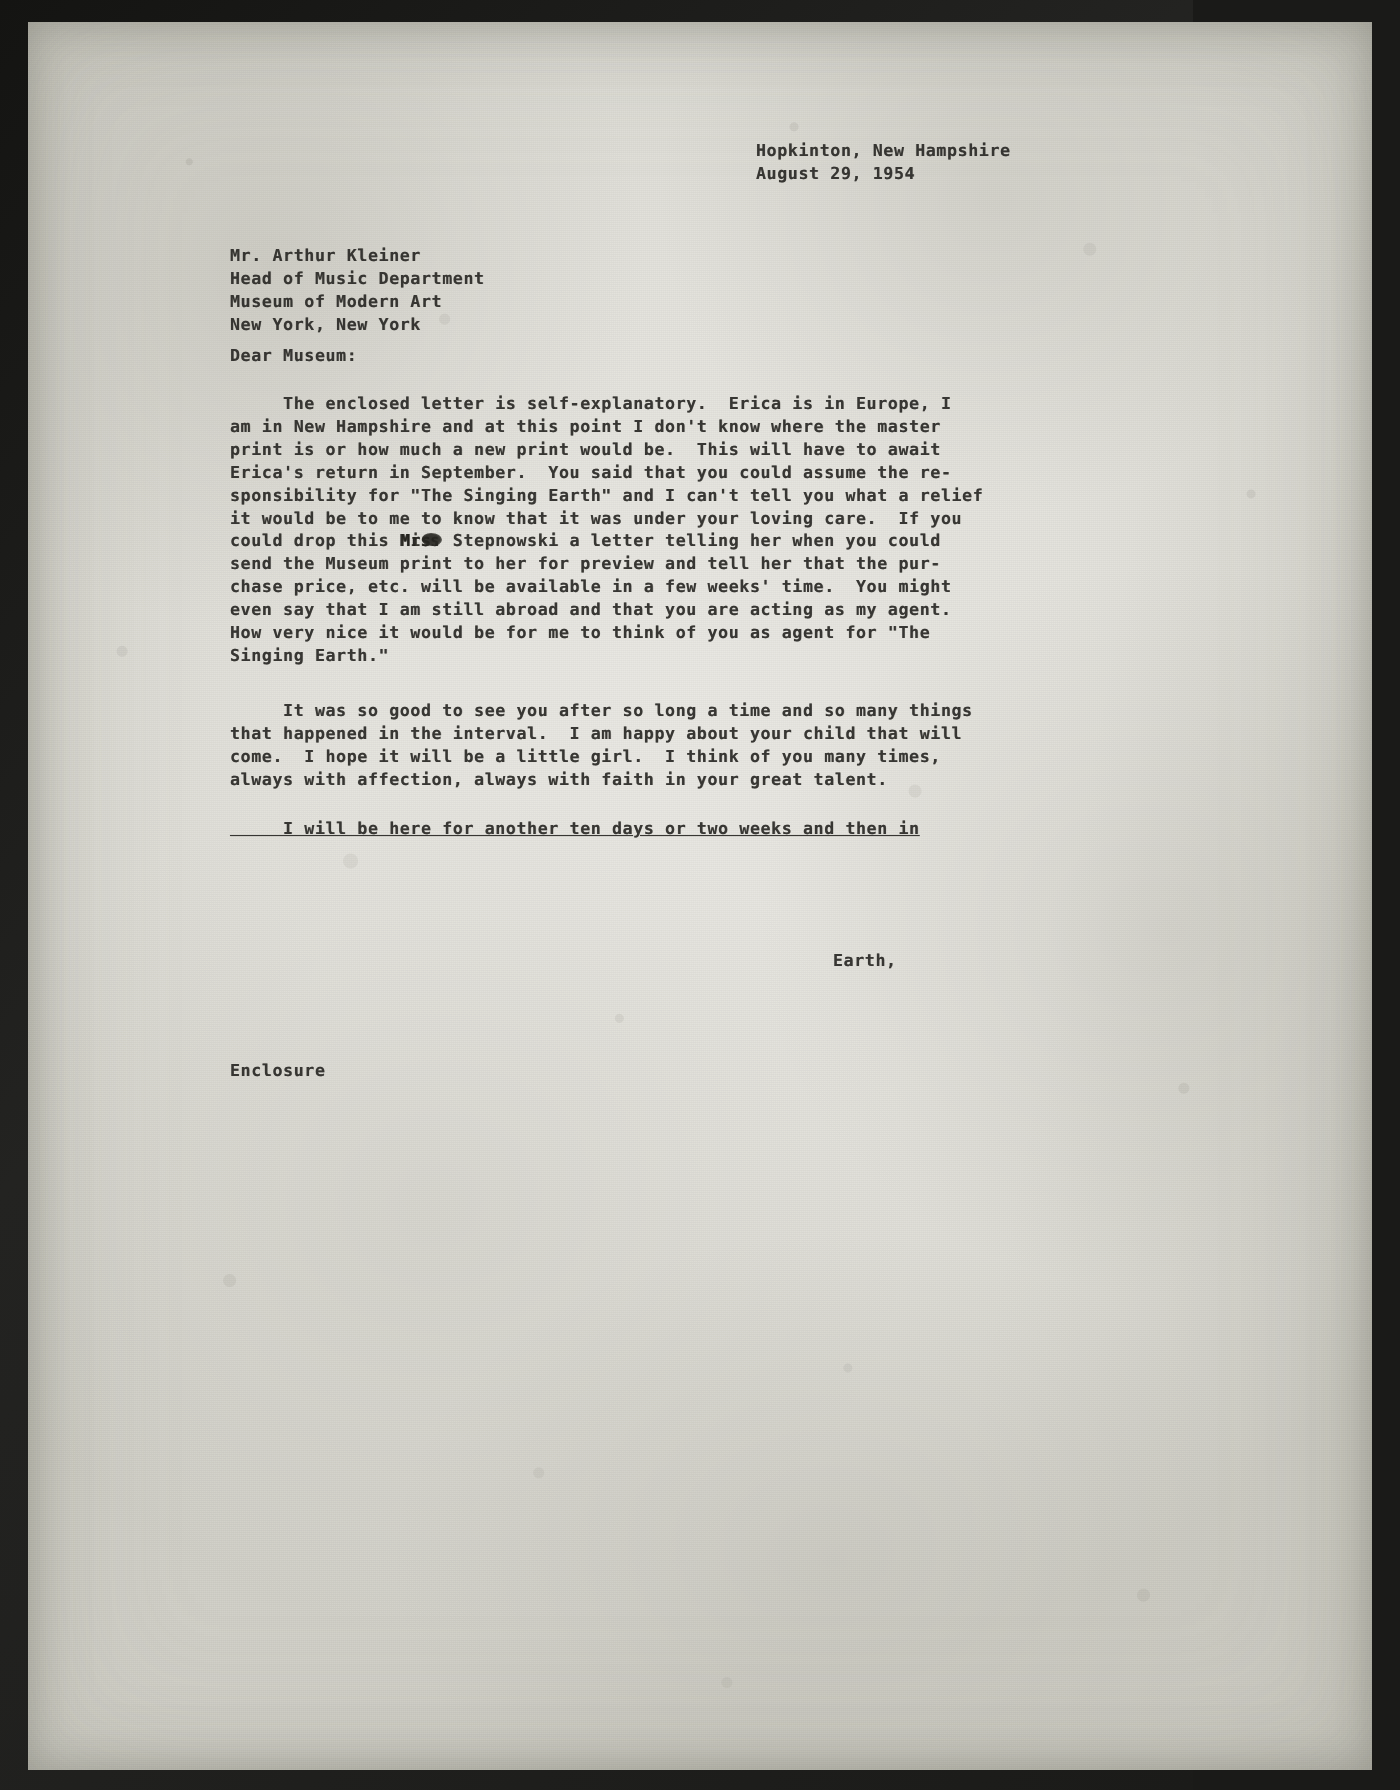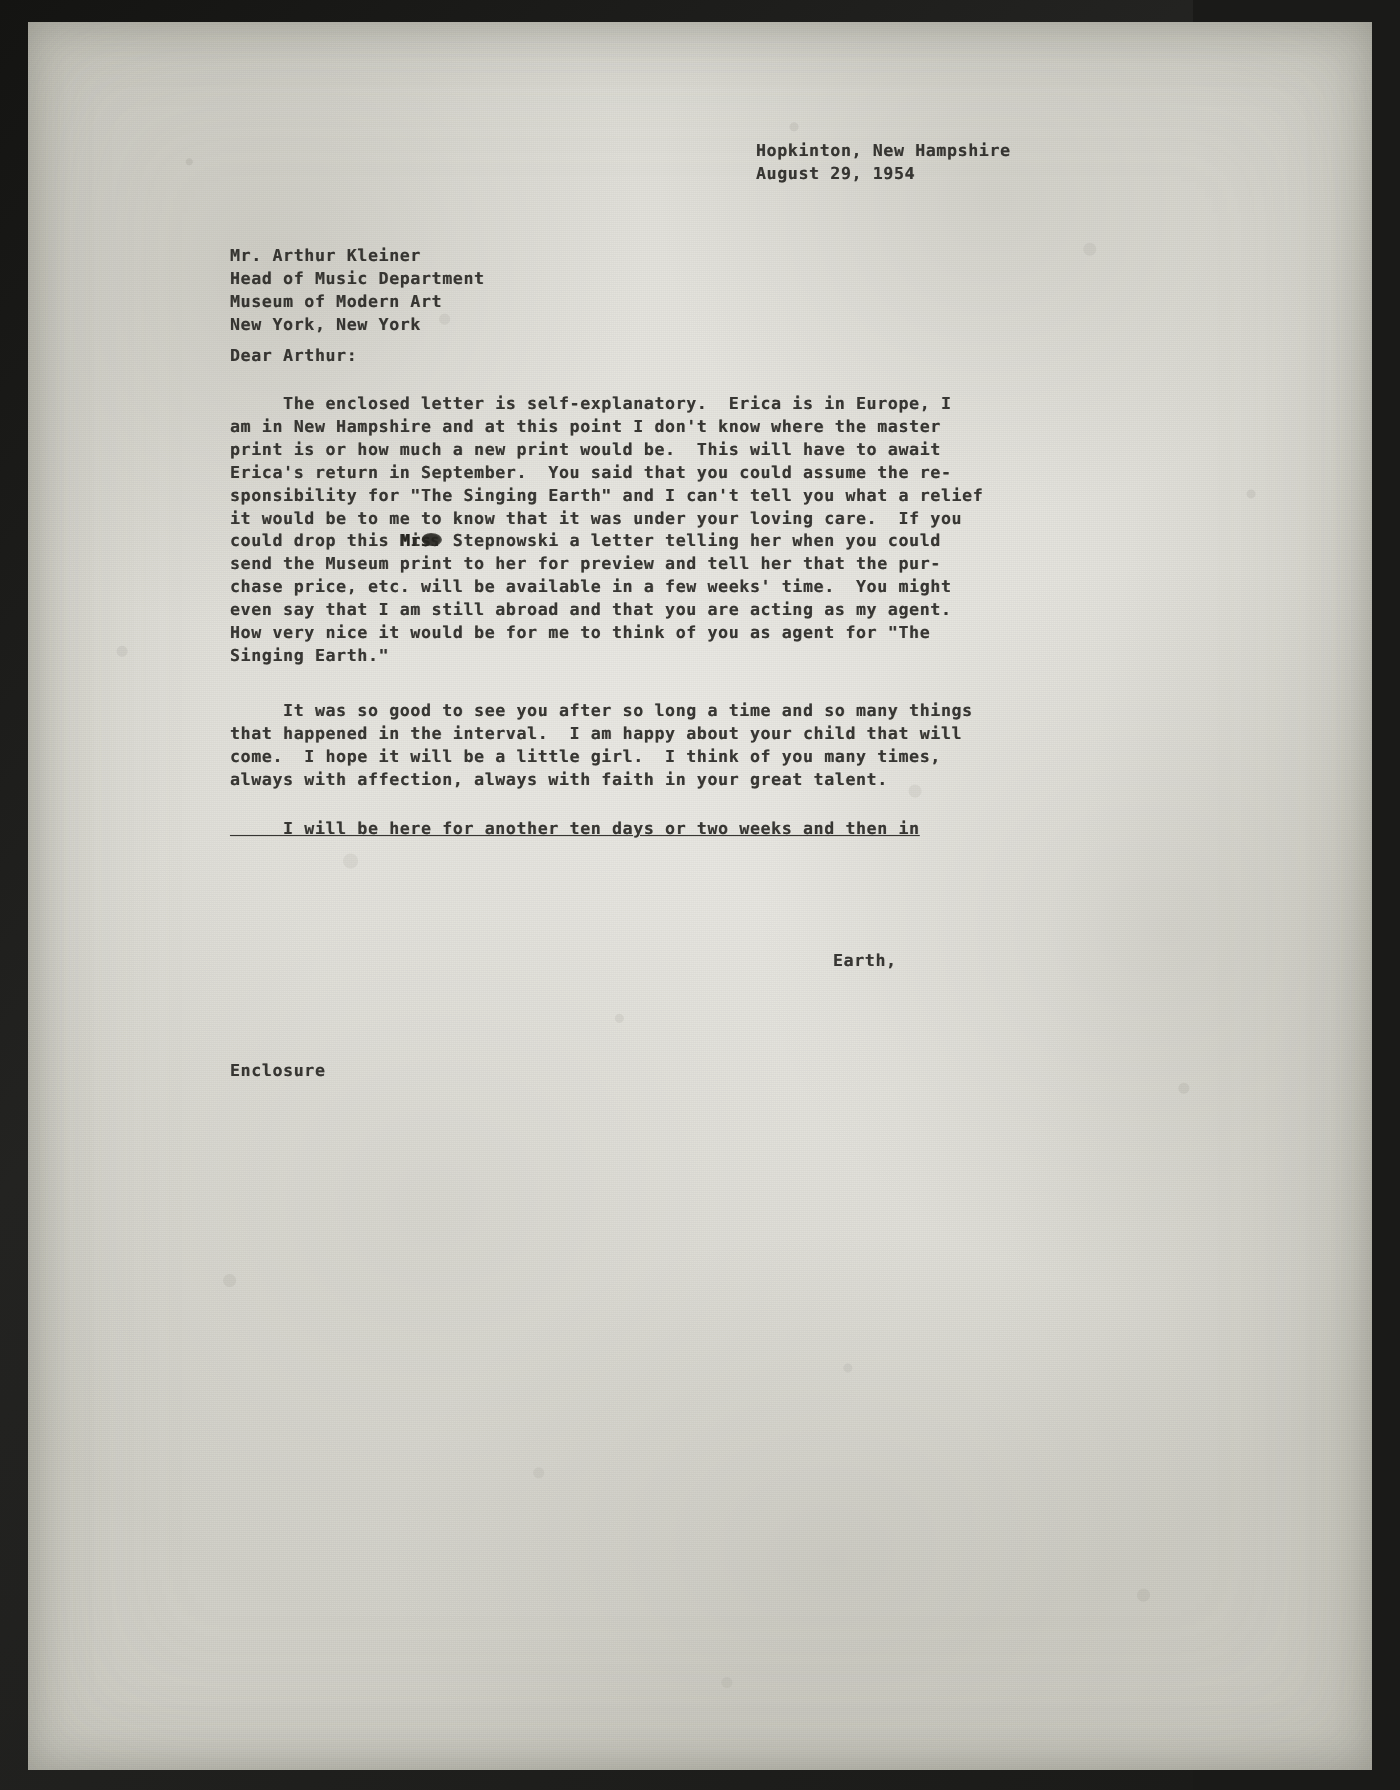--- a/index.html
+++ b/index.html
@@ -165,21 +165,21 @@
     <div id="typescript">
 
       <div class="blk" id="dateline">Hopkinton, New Hampshire
 August 29, 1954</div>
 
       <div class="blk" id="recipient">Mr. Arthur Kleiner
 Head of Music Department
 Museum of Modern Art
 New York, New York</div>
 
-      <div class="blk" id="salutation">Dear Arthur:</div>
+      <div class="blk" id="salutation">Dear Museum:</div>
 
       <div class="blk" id="para-1"><span>     The enclosed letter is self-explanatory.  Erica is in Europe, I
 am in New Hampshire and at this point I don't know where the master
 print is or how much a new print would be.  This will have to await
 Erica's return in September.  You said that you could assume the re-
 sponsibility for "The Singing Earth" and I can't tell you what a relief
 it would be to me to know that it was under your loving care.  If you
 could drop this </span><span class="overstrike"><span>Mrs.</span><span class="ghost">Miss</span><span class="blotch"></span></span><span> Stepnowski a letter telling her when you could
 send the Museum print to her for preview and tell her that the pur-
 chase price, etc. will be available in a few weeks' time.  You might

